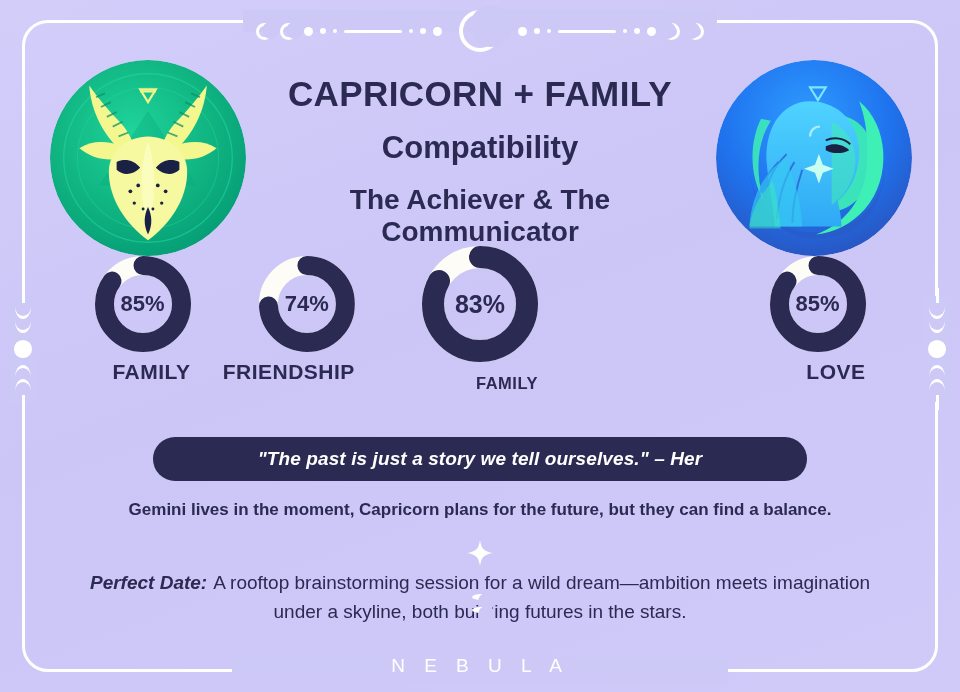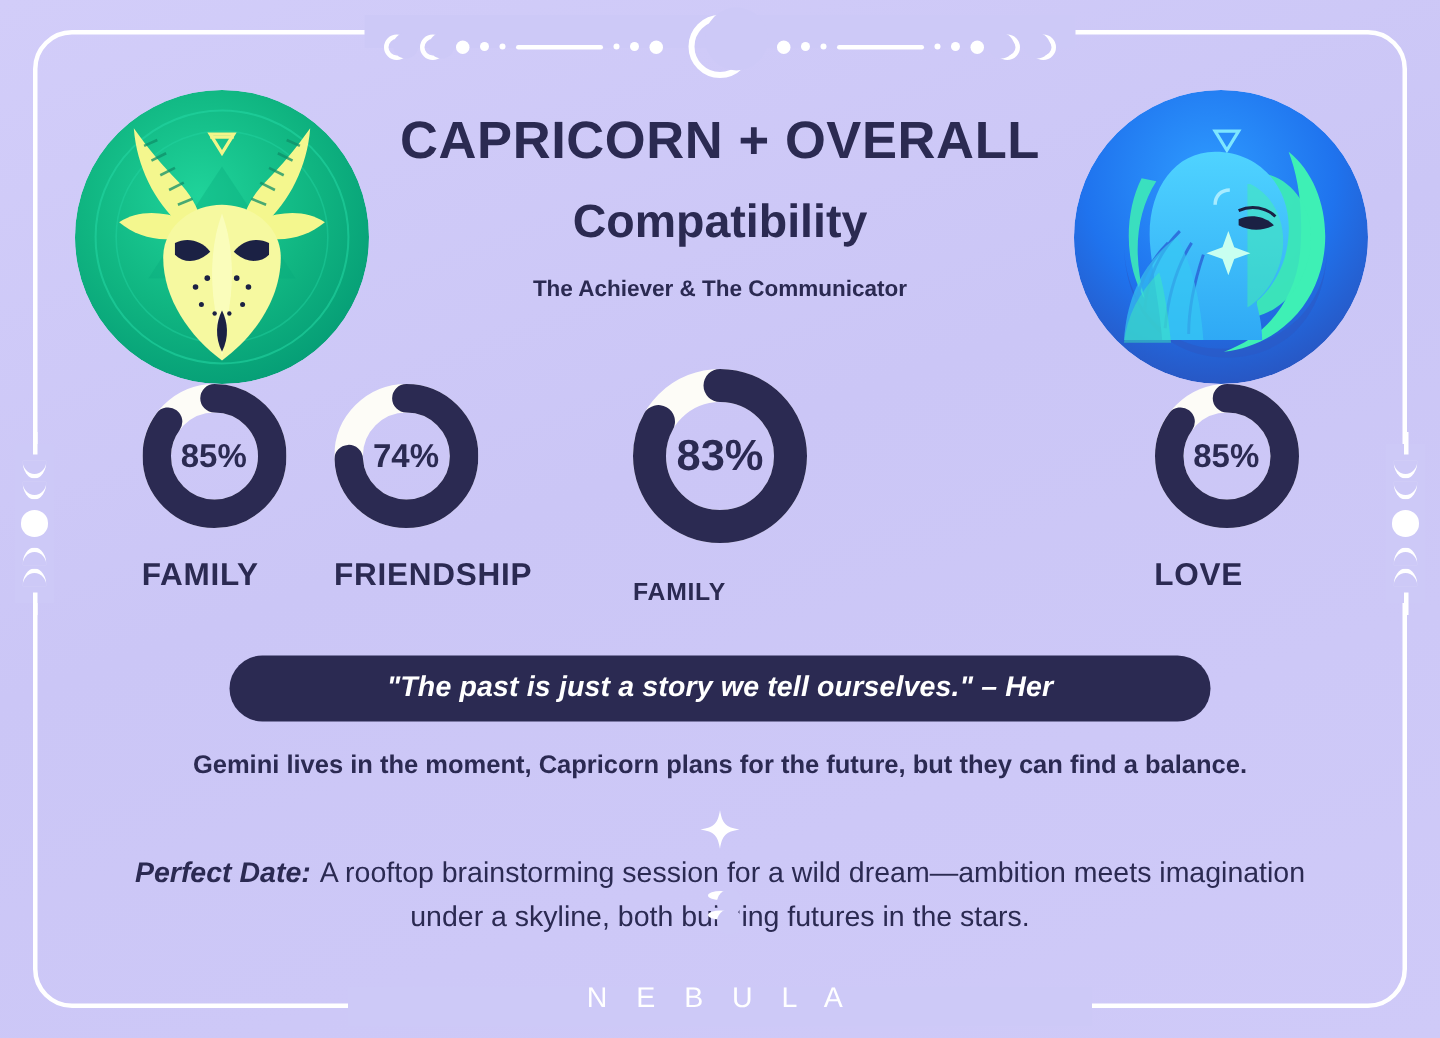--- a/index.html
+++ b/index.html
@@ -188,53 +188,52 @@
   }
   .title-sub {
     font-size: 31px;
     font-weight: bold;
     color: #2b2a52;
     line-height: 1.12;
     margin: 18px;
   }
   .tagline-roles {
     margin-top: 18px;
-    font-size: 15px;
+    font-size: 28px;
     font-weight: bold;
     color: #2b2a52;
   }
 
   
   #stats-row {
     position: absolute;
     left: 105px;
     right: 105px;
     top: 252px;
     height: 160px;
   }
   .stat {
     position: absolute;
     display: flex;
     flex-direction: column;
-    align-items: flex-start;
-    gap: 12px;
+    align-items: flex-end;
   }
   .ring-wrap { position: relative; }
   .ring-wrap svg { display: block; transform: rotate(-90deg); }
   .ring-val {
     position: absolute;
     inset: 0;
     display: flex;
     align-items: center;
     justify-content: center;
     font-size: 22px;
     font-weight: bold;
     color: #2b2a52;
   }
-  .ring-wrap.big .ring-val { font-size: 29px; }
+  .ring-wrap.big .ring-val { font-size: 25px; }
   .stat-label {
     margin-top: 8px;
     font-size: 21px;
     font-weight: bold;
     letter-spacing: 0.5px;
     color: #2b2a52;
     white-space: nowrap;
   }
   .stat.featured .stat-label { margin-top: 12px; font-size: 16.5px; }
 
@@ -450,21 +449,21 @@
         <path d="M64 104 C50 118 42 136 40 158"></path>
         <path d="M80 104 C70 120 64 140 62 162"></path>
         <path d="M88 112 C82 130 78 148 78 166"></path>
       </g>
       <path d="M70 100 C48 116 36 140 34 170 L88 170 C86 142 80 118 70 100 Z" fill="#36c9f2" opacity="0.65"></path>
       <path d="M58 124 C44 138 36 154 34 172 L66 172 C64 154 62 138 58 124 Z" fill="#3ef0b5" opacity="0.45"></path>
     </svg>
   </div>
 
   <div class="head-block">
-    <div class="title-main">CAPRICORN + OVERALL</div>
+    <div class="title-main">CAPRICORN + FAMILY</div>
     <div class="title-sub">Compatibility</div>
     <div class="tagline-roles">The Achiever &amp; The Communicator</div>
   </div>
 
   <div id="stats-row">
       <div class="stat" style="left: 5%; top: 4px; transform: translateX(-50%);">
         <div class="ring-wrap">
           <svg width="96" height="96" viewBox="0 0 96 96">
             <circle cx="48" cy="48" r="38.5" fill="none" stroke="#fdfcf7" stroke-width="19"></circle>
             <circle cx="48" cy="48" r="38.5" fill="none" stroke="#2b2a52" stroke-width="19" stroke-linecap="round" stroke-dasharray="205.62 36.29"></circle>

